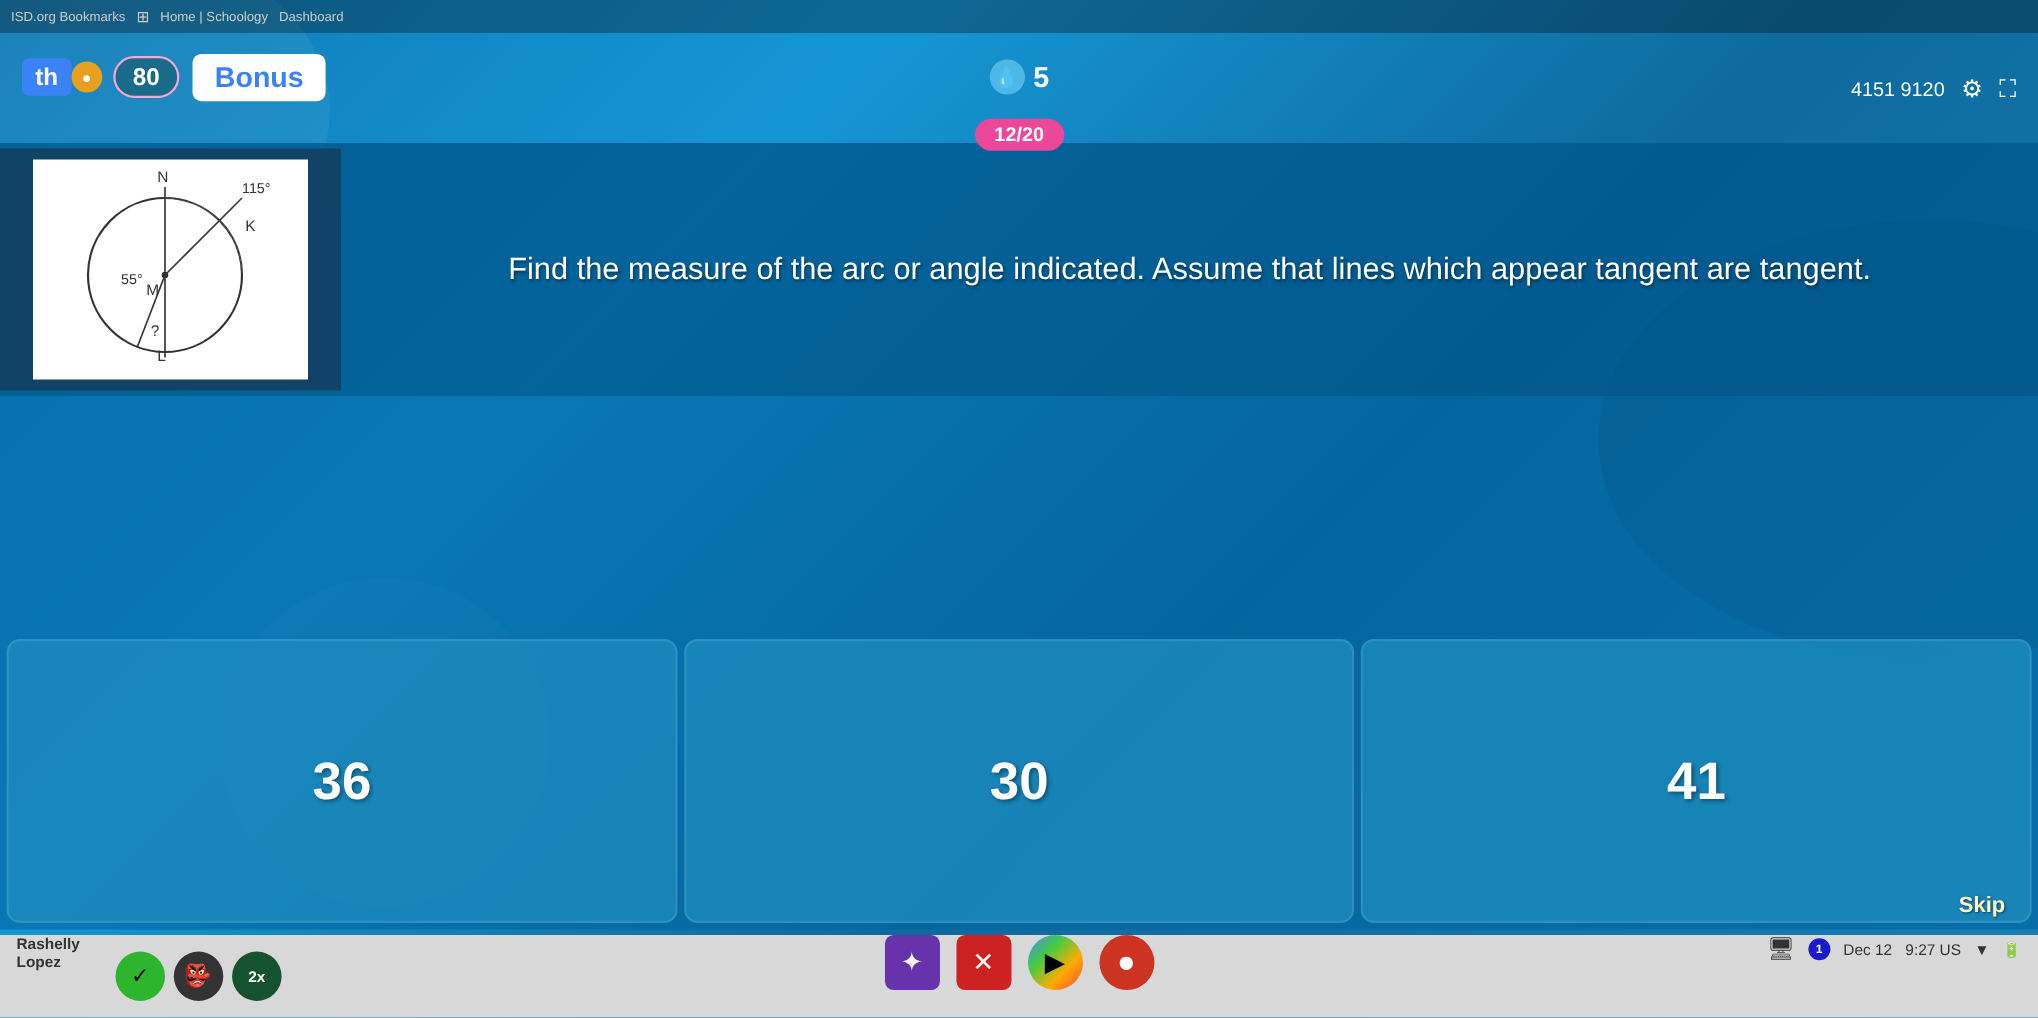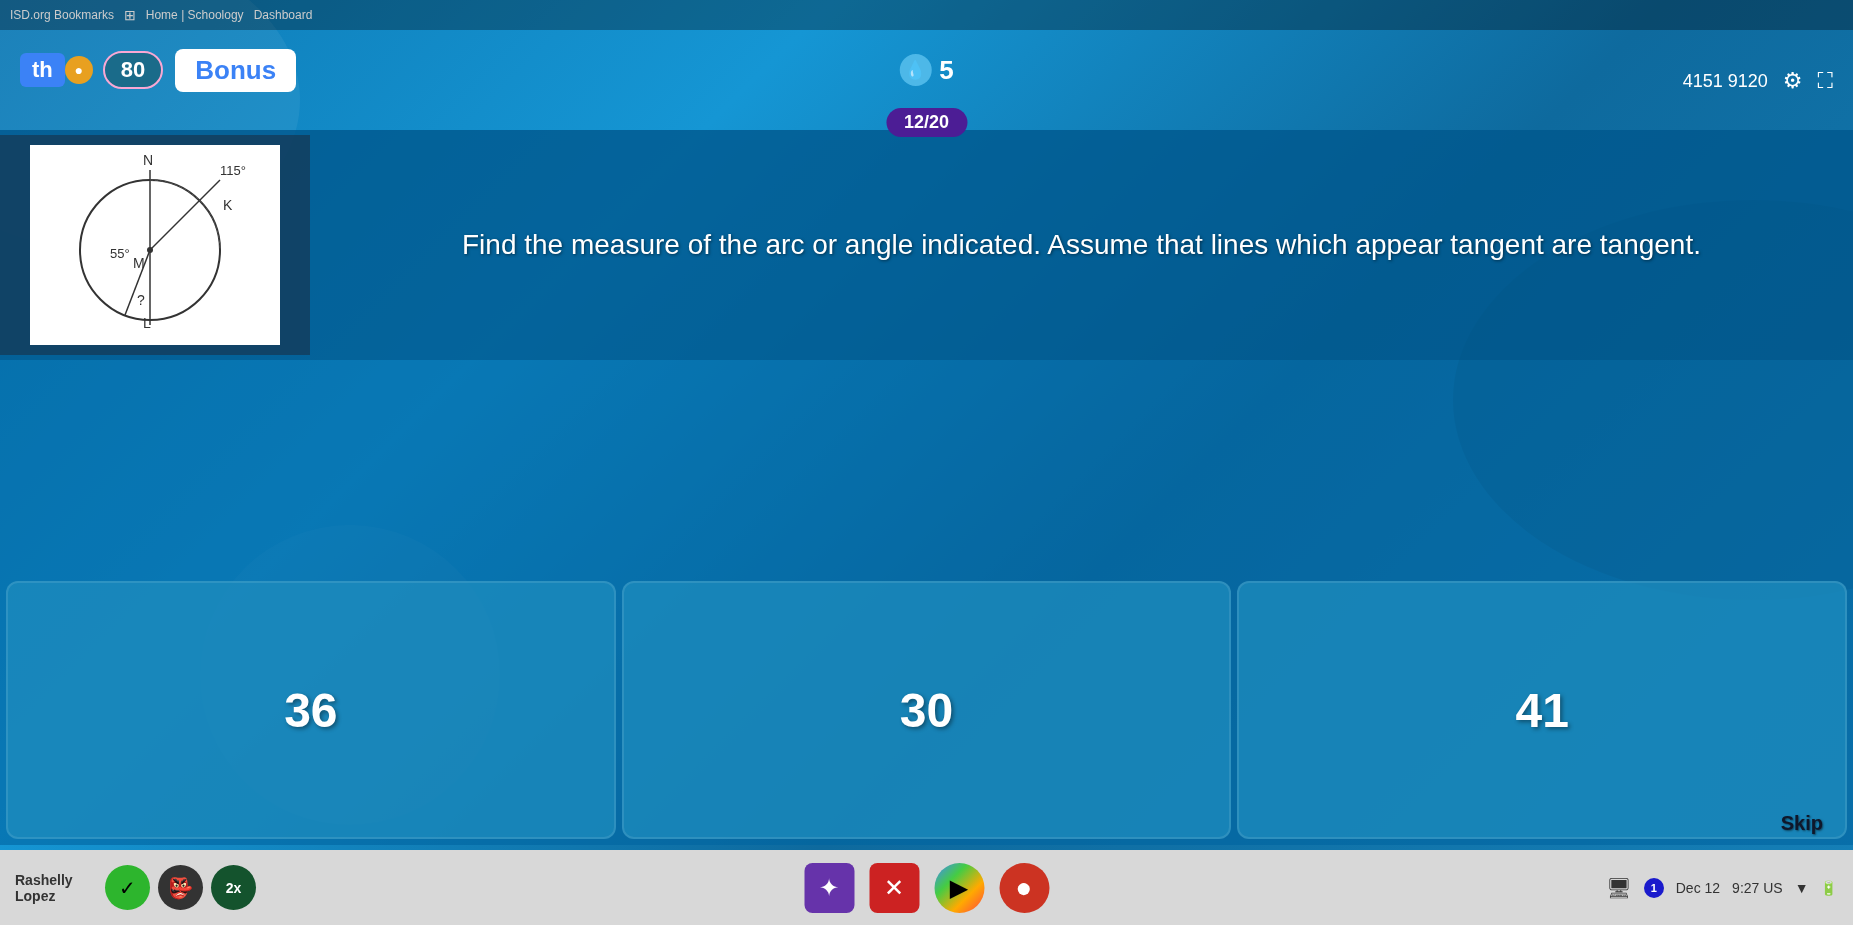--- a/index.html
+++ b/index.html
@@ -101,21 +101,21 @@
       font-size: 22px;
       cursor: pointer;
     }
 
     
     .progress-pill {
       position: absolute;
       top: 108px;
       left: 50%;
       transform: translateX(-50%);
-      background: #4c1d95;
+      background: #ec4899;
       color: white;
       border-radius: 20px;
       padding: 4px 18px;
       font-size: 18px;
       font-weight: bold;
       z-index: 60;
     }
 
     
     .main-content {
@@ -208,39 +208,38 @@
       font-size: 48px;
       font-weight: bold;
       text-shadow: 2px 2px 4px rgba(0,0,0,0.4);
     }
 
     
     .skip-button {
       position: absolute;
       bottom: 90px;
       right: 30px;
-      color: #0f172a;
+      color: #fef9c3;
       font-size: 20px;
       font-weight: bold;
       cursor: pointer;
       background: none;
       border: none;
       text-shadow: 1px 1px 2px rgba(0,0,0,0.5);
     }
 
     
     .taskbar {
       position: absolute;
       bottom: 0;
       left: 0;
       right: 0;
       height: 75px;
       background: #d8d8d8;
       display: flex;
-      align-items: center;
       padding: 0 15px;
       gap: 10px;
     }
 
     .user-info {
       display: flex;
       flex-direction: column;
       color: #333;
       font-size: 14px;
       font-weight: bold;

